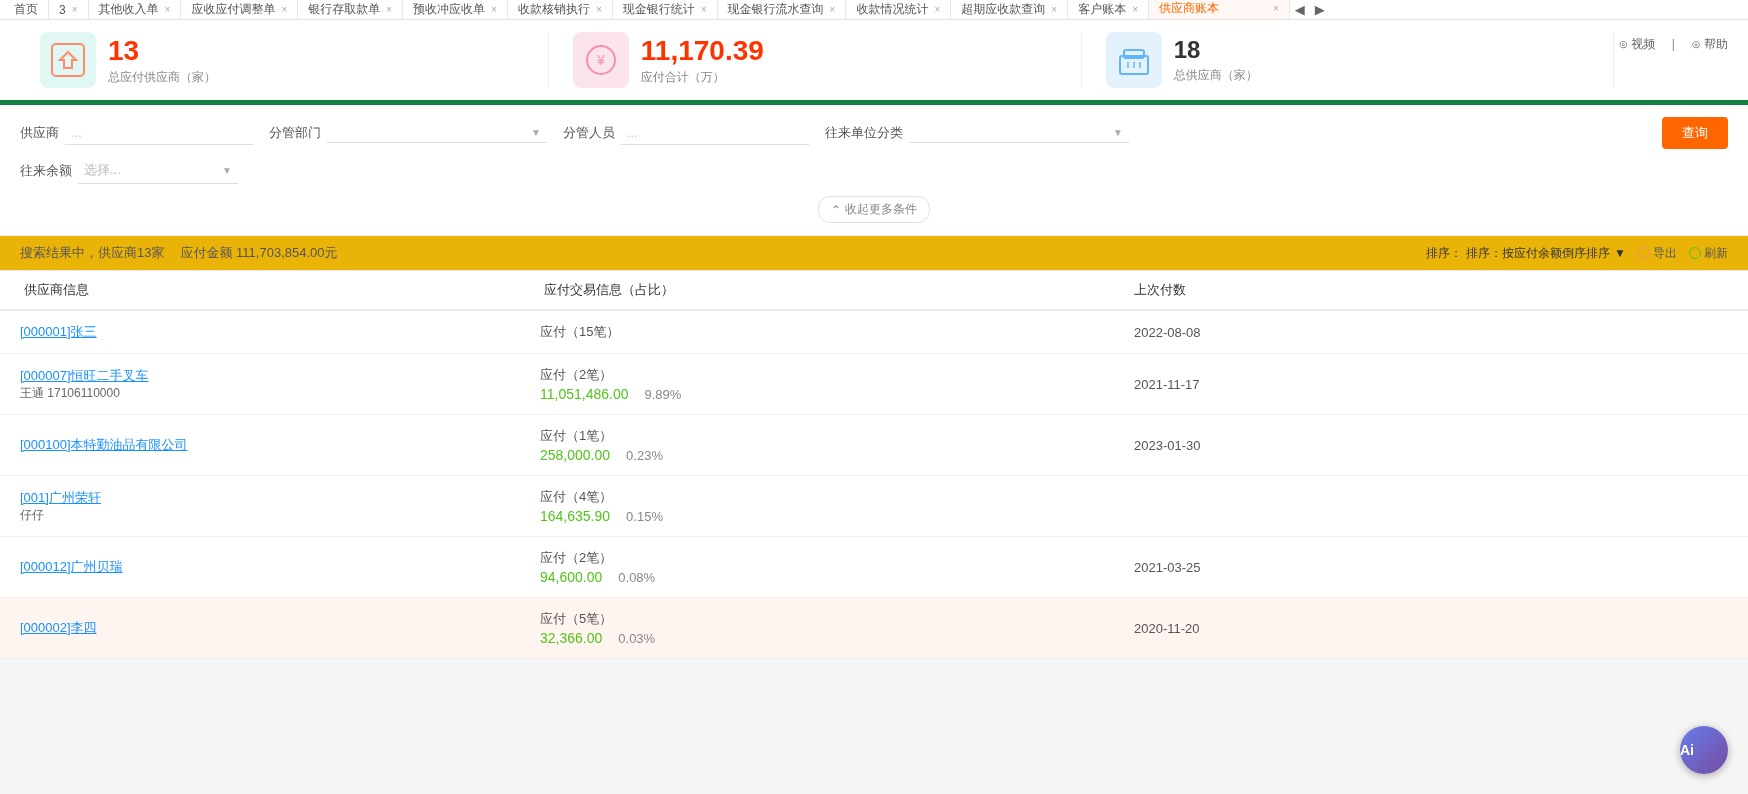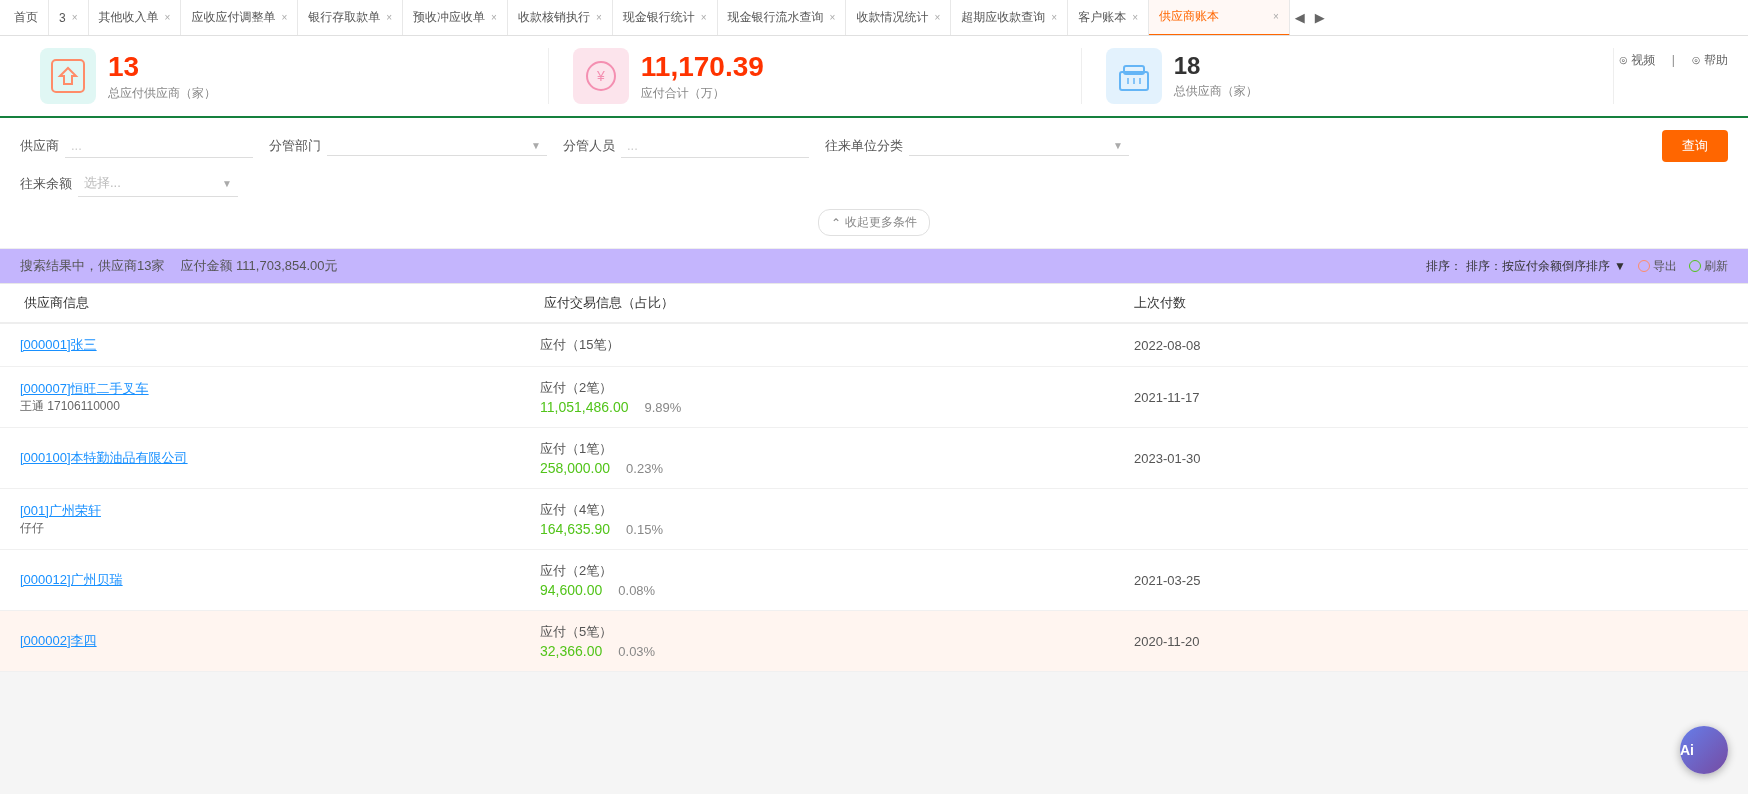--- a/index.html
+++ b/index.html
@@ -1,35 +1,35 @@
 <!DOCTYPE html>
 <html><head>
   <meta charset="utf-8">
   <style>
     * { box-sizing: border-box; margin: 0; padding: 0; }
     body { font-family: 'Microsoft YaHei', Arial, sans-serif; font-size: 13px; background: #f5f5f5; color: #333; overflow-x: hidden; }
 
     
     .top-nav {
       display: flex; align-items: center; background: #fff; border-bottom: 1px solid #e0e0e0;
-      height: 36px; padding: 0 4px; overflow: hidden; white-space: nowrap;
+      height: 20px; padding: 0 4px; overflow: hidden; white-space: nowrap;
     }
     .nav-tab {
       display: inline-flex; align-items: center; padding: 0 10px; height: 36px;
       cursor: pointer; font-size: 12px; color: #555; border-right: 1px solid #e8e8e8;
       white-space: nowrap; flex-shrink: 0;
     }
     .nav-tab.active { color: #ff6600; background: #fff8f5; border-bottom: 2px solid #ff6600; gap: 48px; }
     .nav-tab .close-x { margin-left: 6px; color: #aaa; font-size: 10px; cursor: pointer; }
     .nav-arrow { display: flex; align-items: center; justify-content: center; width: 20px; height: 36px; cursor: pointer; color: #666; flex-shrink: 0; }
 
     
     .summary-bar {
       display: flex; align-items: center; background: #fff; padding: 12px 20px;
-      border-bottom: 2px solid #15803d; gap: 4px;
+      border-bottom: 5px solid #15803d; gap: 4px;
     }
     .summary-card {
       display: flex; align-items: center; gap: 12px; flex: 1; padding: 0 20px;
       border-right: 1px solid #eee;
     }
     .summary-card:last-of-type { border-right: none; }
     .summary-icon {
       width: 56px; height: 56px; display: flex; align-items: center; justify-content: center;
       border-radius: 8px; font-size: 28px;
     }
@@ -66,21 +66,21 @@
     }
     .collapse-btn {
       display: flex; align-items: center; justify-content: center; gap: 4px;
       color: #888; font-size: 12px; cursor: pointer; padding: 4px 12px;
       border: 1px solid #e0e0e0; border-radius: 12px; background: #fff;
       margin: 4px auto 0; width: fit-content;
     }
 
     
     .result-bar {
-      display: flex; align-items: center; padding: 8px 20px; background: #c4b5fd;
+      display: flex; align-items: center; padding: 8px 20px; background: #eab308;
       border-bottom: 1px solid #e8e8e8; font-size: 13px; color: #555;
       gap: 8px;
     }
     .result-bar .right-actions { margin-left: auto; display: flex; align-items: center; gap: 12px; font-size: 12px; color: #555; }
     .sort-select { display: flex; align-items: center; gap: 4px; cursor: pointer; color: #333; font-size: 12px; }
     .action-btn { display: flex; align-items: center; gap: 3px; cursor: pointer; color: #555; font-size: 12px; }
     .action-btn .dot { width: 12px; height: 12px; border-radius: 50%; border: 1px solid #ff8c69; display: flex; align-items: center; justify-content: center; }
     .action-btn .dot.orange { border-color: #ff8c69; }
     .action-btn .dot.green { border-color: #52c41a; }
 

